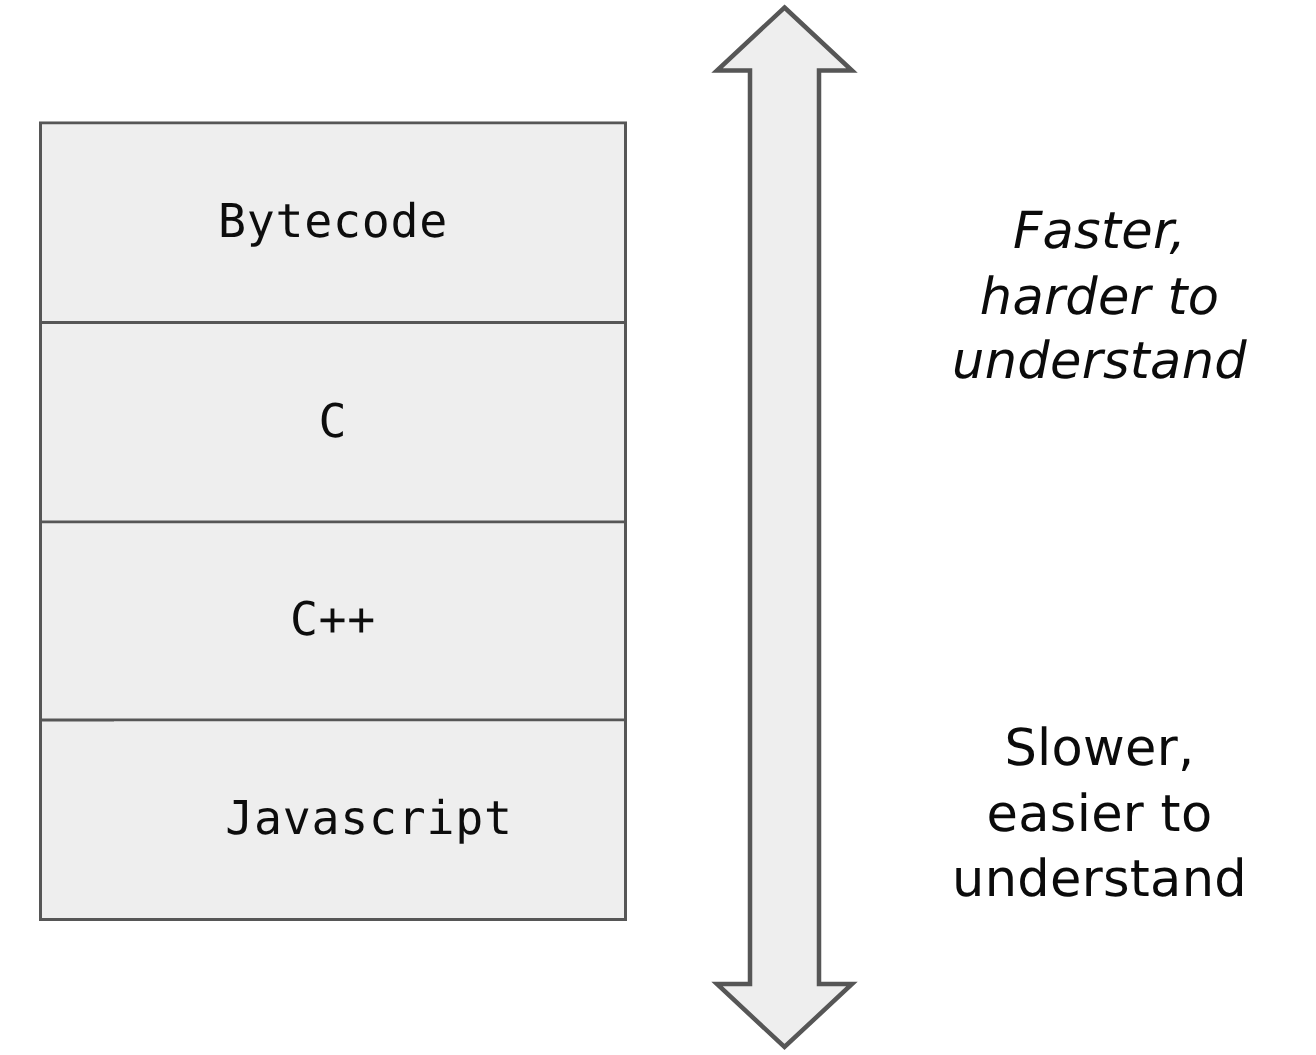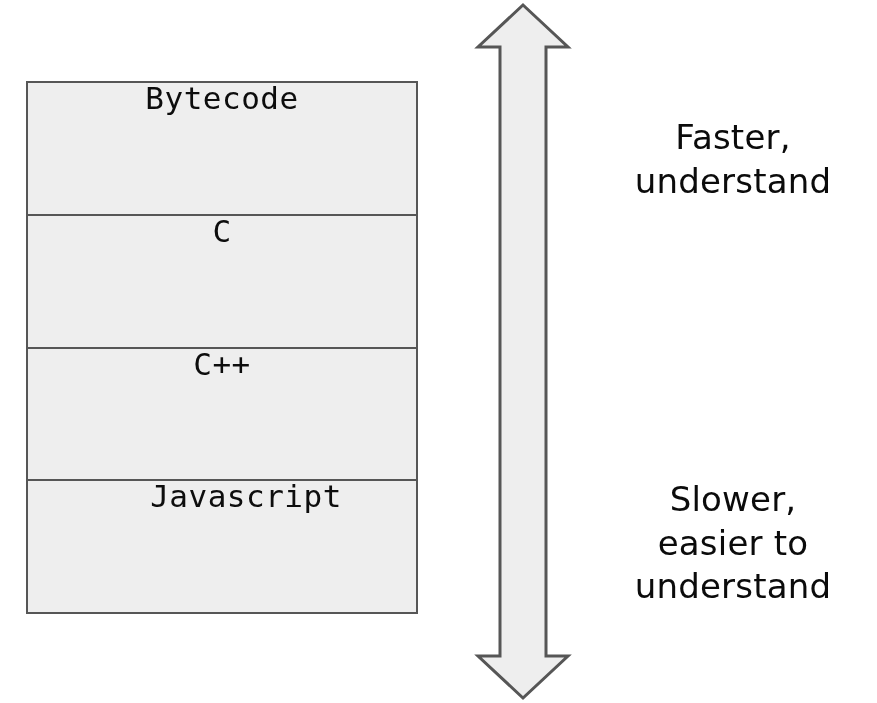--- a/index.html
+++ b/index.html
@@ -29,20 +29,21 @@
     box-sizing: border-box;
     display: flex;
     flex-direction: column;
     border: 2px solid #565656;
     background: #eeeeee;
   }
   .stack-row {
     flex: 1 1 0;
     box-sizing: border-box;
     display: flex;
+    align-items: center;
     justify-content: center;
     background: #eeeeee;
     border-bottom: 2px solid #565656;
   }
   .stack-row:last-child {
     border-bottom: none;
     margin-left: 48px;
   }
   .stack-label {
     font-family: "DejaVu Sans Mono", monospace;
@@ -75,21 +76,22 @@
     text-align: center;
     font-family: "DejaVu Sans", sans-serif;
     font-size: 34px;
     font-weight: 400;
     line-height: 1.28;
     color: #0b0b0b;
     letter-spacing: 0.2px;
   }
   .annotation-top {
     left: 596px;
-    top: 116px;
+    top: 133px;
+    font-style: italic;
   }
   .annotation-bottom {
     left: 596px;
     top: 478px;
   }
   .annotation .line {
     display: block;
     white-space: nowrap;
   }
 </style>
@@ -114,20 +116,21 @@
   </div>
 
   <div class="arrow-wrap">
     <svg viewBox="0 0 114 703" xmlns="http://www.w3.org/2000/svg" aria-hidden="true">
       <polygon points="57,5 102,47 80,47 80,656 102,656 57,698 12,656 34,656 34,47 12,47" fill="#eeeeee" stroke="#565656" stroke-width="3" stroke-linejoin="miter"></polygon>
     </svg>
   </div>
 
   <div class="annotation annotation-top">
     <span class="line">Faster,</span>
+    <span class="line">harder to</span>
     <span class="line">understand</span>
   </div>
 
   <div class="annotation annotation-bottom">
     <span class="line">Slower,</span>
     <span class="line">easier to</span>
     <span class="line">understand</span>
   </div>
 
 </div>

